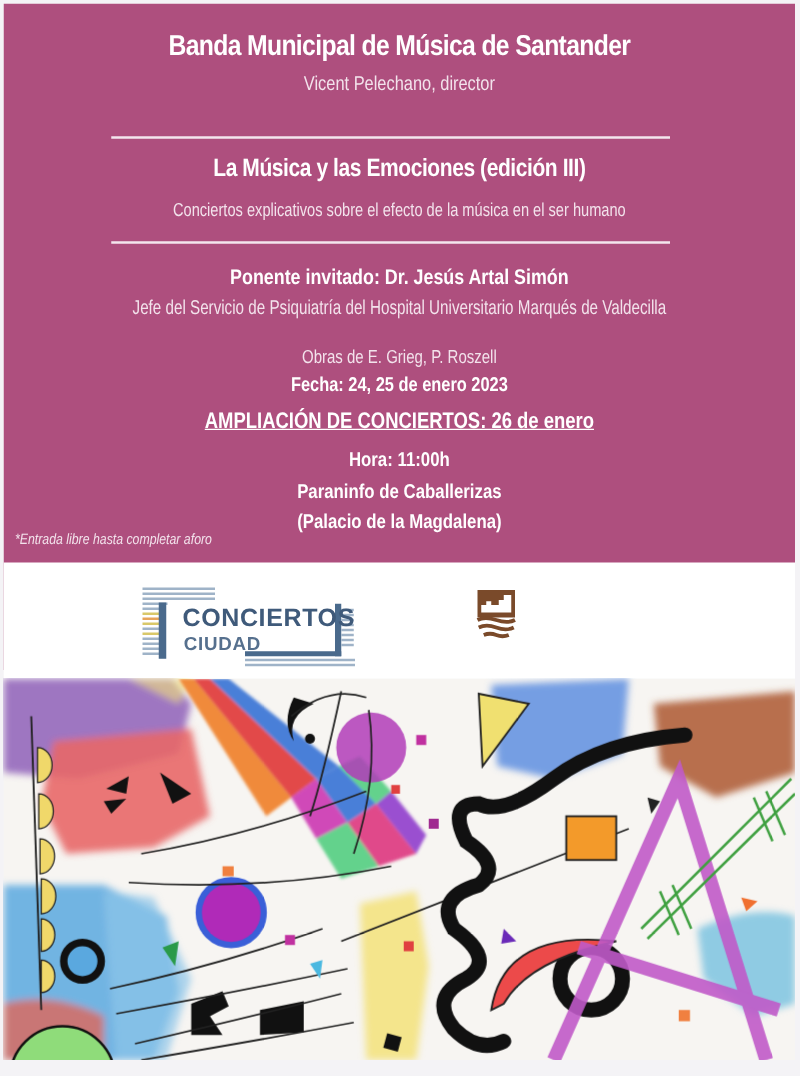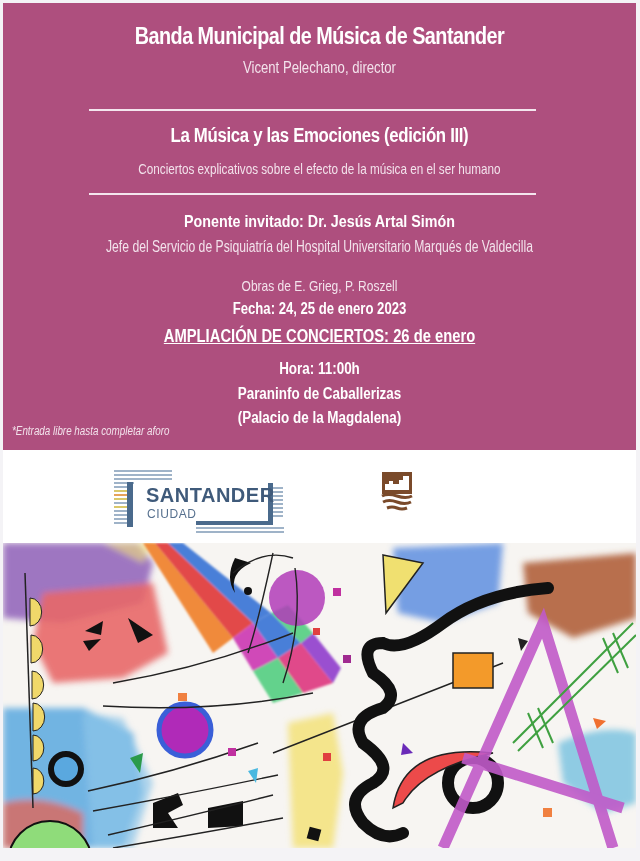--- a/index.html
+++ b/index.html
@@ -81,21 +81,21 @@
   .palacio-text {
     position:absolute; left:46px; top:8px; color:#3b3b3b; line-height:15px;
   }
   .palacio-line1 { font-size:13px; letter-spacing:0.3px; }
   .palacio-line2 { font-size:13px; font-weight:bold; letter-spacing:0.2px; }
   .santander-word {
     position:absolute; left:38px; top:19px; font-size:20px; font-weight:bold; color:#3f5a7a;
     letter-spacing:0.5px;
   }
   .ciudad-word {
-    position:absolute; left:39px; top:42px; font-size:12px; font-weight:normal; color:#56708e;
+    position:absolute; left:39px; top:42px; font-size:15px; font-weight:bold; color:#56708e;
     letter-spacing:0.6px;
   }
 
   .artwork { position:absolute; left:3px; top:543px; width:633px; height:305px; overflow:hidden; background:#f7f5f2; }
 </style>
 </head>
 <body>
 
 <div class="poster-panel">
   <div class="t title">Banda Municipal de Música de Santander</div>
@@ -143,21 +143,21 @@
         <rect x="165" y="34" width="10" height="2"></rect>
         <rect x="165" y="38" width="10" height="2"></rect>
         <rect x="165" y="42" width="10" height="2"></rect>
         <rect x="165" y="46" width="10" height="2"></rect>
         <rect x="165" y="50" width="10" height="2"></rect>
         <rect x="88" y="62" width="88" height="2"></rect>
         <rect x="88" y="66" width="88" height="2"></rect>
       </g>
       <rect x="88" y="56" width="77" height="4" fill="#4a6a8c"></rect>
     </svg>
-    <div class="santander-word">SANTANDER</div>
+    <div class="santander-word">CONCIERTOS</div>
     <div class="ciudad-word">CIUDAD</div>
   </div>
 
   <div class="logo-palacio">
     <svg width="40" height="48" viewBox="0 0 40 48" style="position:absolute;left:0;top:0;">
       <path d="M4 4 H34 V26 H4 Z" fill="#7a4a2a"></path>
       <path d="M7 22 L7 16 L11 16 L11 13 L15 13 L15 16 L21 16 L21 12 L25 12 L25 8 L31 8 L31 22 Z" fill="#ffffff"></path>
       <path d="M4 28 Q10 25 19 28 Q28 31 34 28" stroke="#7a4a2a" stroke-width="3" fill="none"></path>
       <path d="M5 34 Q11 31 19 34 Q27 37 33 34" stroke="#7a4a2a" stroke-width="3" fill="none"></path>
       <path d="M9 40 Q14 38 19 40 Q24 42 29 40" stroke="#7a4a2a" stroke-width="3" fill="none"></path>

